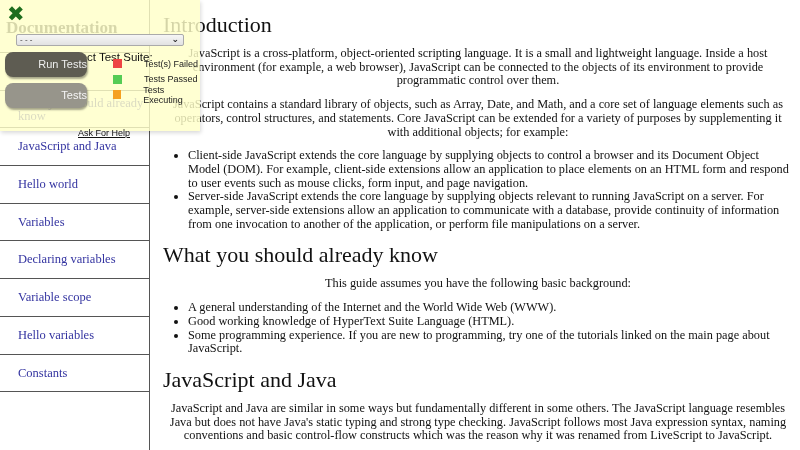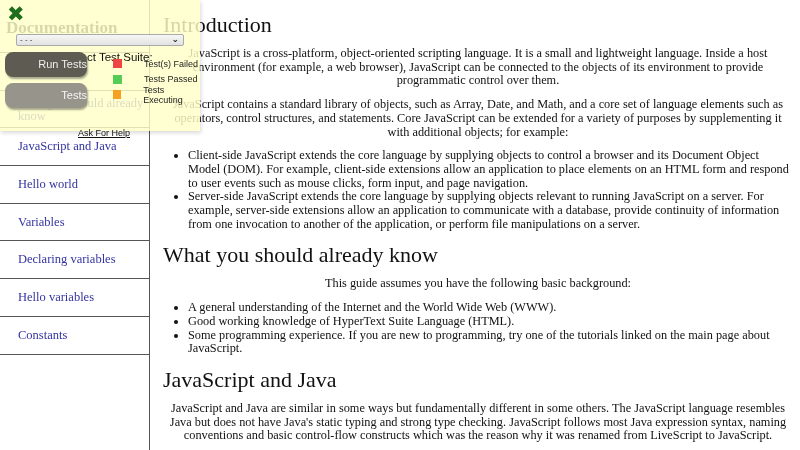--- a/index.html
+++ b/index.html
@@ -122,20 +122,21 @@
 <div class="page">
 
   <nav class="sidebar">
     <div class="sidebar-header">Documentation</div>
     <a class="sidebar-item">Introduction</a>
     <a class="sidebar-item two-line">What you should already know</a>
     <a class="sidebar-item">JavaScript and Java</a>
     <a class="sidebar-item">Hello world</a>
     <a class="sidebar-item">Variables</a>
     <a class="sidebar-item">Declaring variables</a>
+    <a class="sidebar-item">Variable scope</a>
     <a class="sidebar-item">Hello variables</a>
     <a class="sidebar-item">Constants</a>
   </nav>
 
   <main class="main">
     <section>
       <h1 class="first">Introduction</h1>
       <p>JavaScript is a cross-platform, object-oriented scripting language. It is a small and lightweight language. Inside a host environment (for example, a web browser), JavaScript can be connected to the objects of its environment to provide programmatic control over them.</p>
       <p>JavaScript contains a standard library of objects, such as Array, Date, and Math, and a core set of language elements such as operators, control structures, and statements. Core JavaScript can be extended for a variety of purposes by supplementing it with additional objects; for example:</p>
       <ul>

